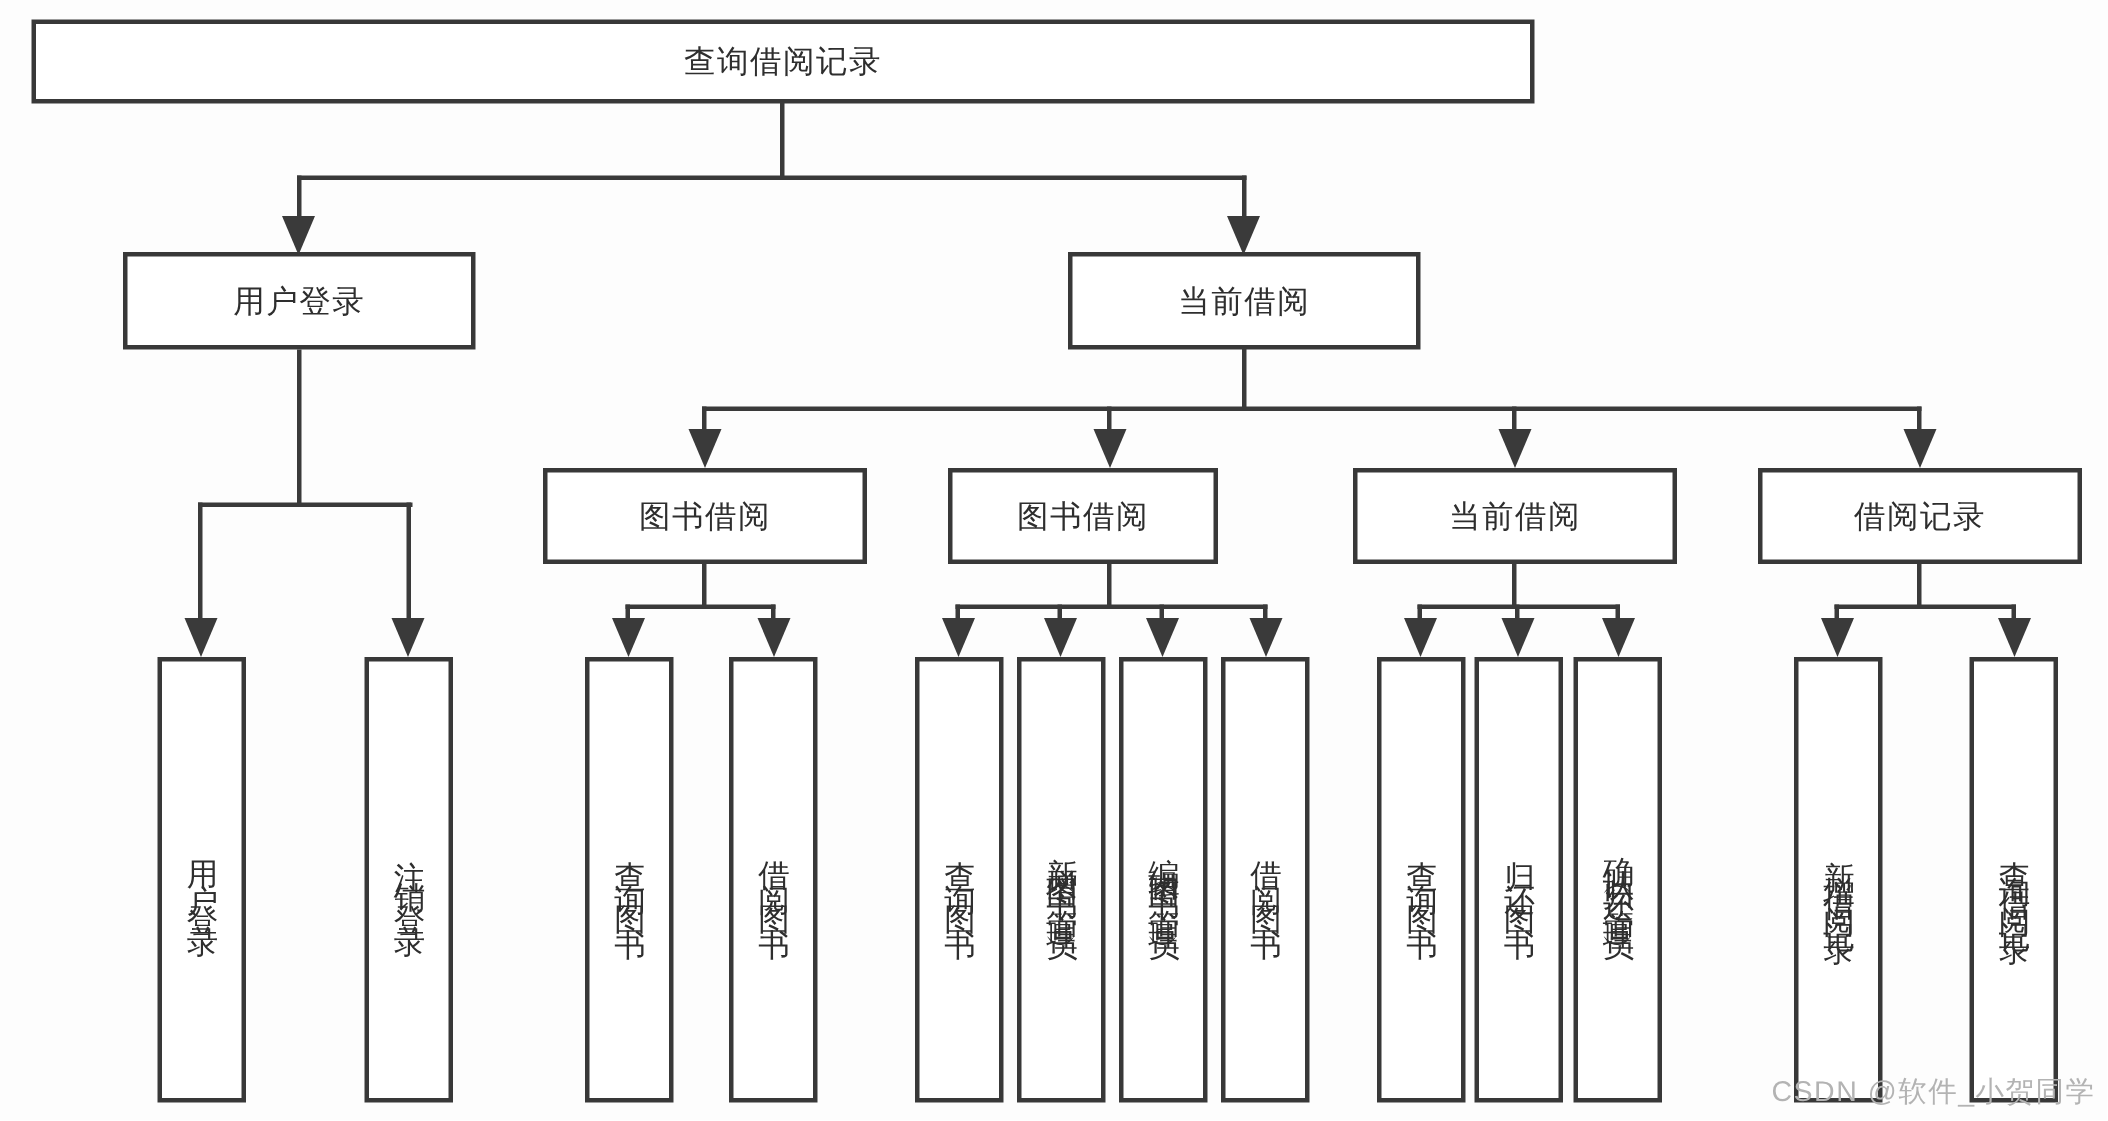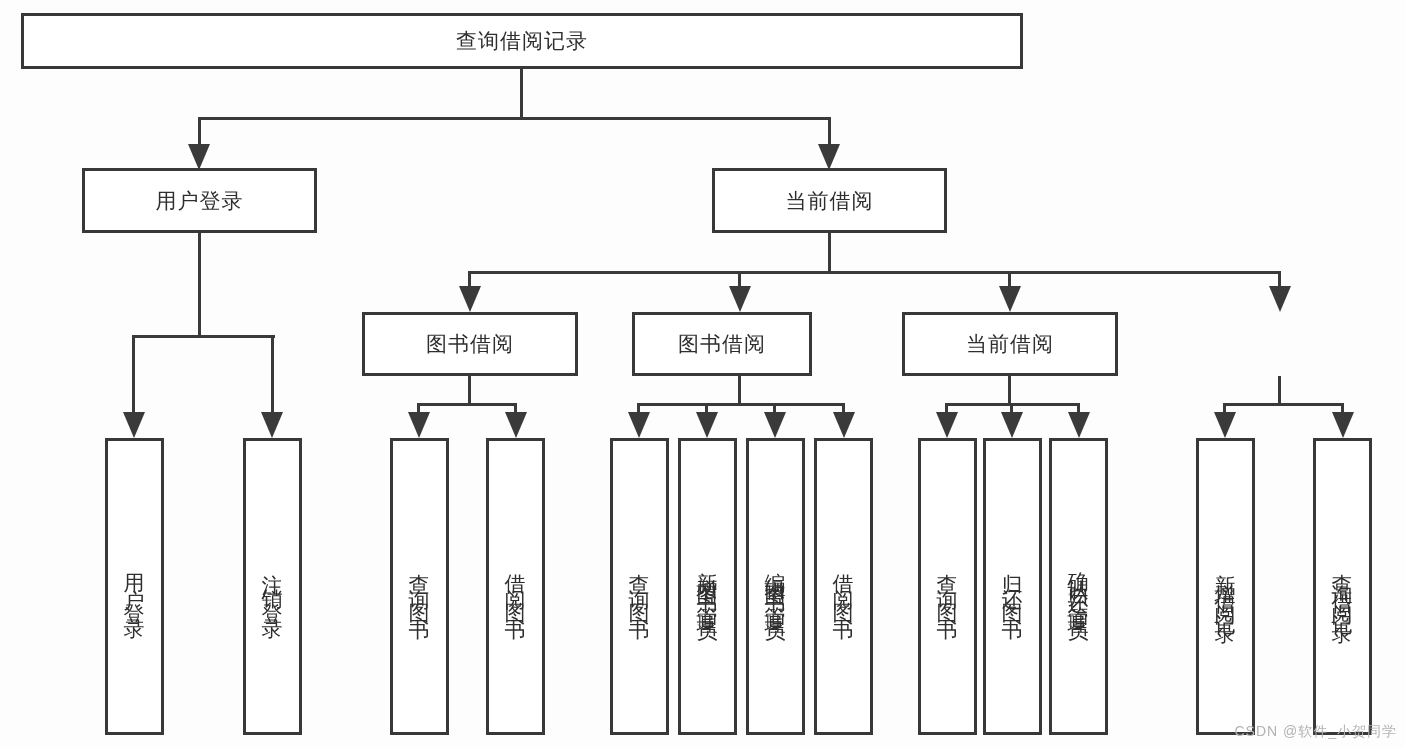--- a/index.html
+++ b/index.html
@@ -47,21 +47,21 @@
   .line{position:absolute;background:#3a3a3a;}
   .arrow{
     position:absolute;width:0;height:0;
     border-left:11px solid transparent;
     border-right:11px solid transparent;
     border-top:26px solid #3a3a3a;
   }
   .watermark{
     position:absolute;
     right:8px;bottom:6px;
-    font-size:14px;
+    font-size:19px;
     color:#b3b3b3;
     letter-spacing:1px;
     white-space:nowrap;
   }
 </style>
 </head>
 <body>
 
 <div id="stage">
 
@@ -77,20 +77,23 @@
   </div>
 
   <div class="box" style="left:362px;top:312px;width:216px;height:64px;">
     <span>图书借阅</span>
   </div>
   <div class="box" style="left:632px;top:312px;width:180px;height:64px;">
     <span>图书借阅</span>
   </div>
   <div class="box" style="left:902px;top:312px;width:216px;height:64px;">
     <span>当前借阅</span>
+  </div>
+  <div class="box" style="left:1172px;top:312px;width:216px;height:64px;">
+    <span>借阅记录</span>
   </div>
 
   <div class="leaf" style="left:105px;">
     <span>用户登录</span>
   </div>
   <div class="leaf" style="left:243px;">
     <span>注销登录</span>
   </div>
 
   <div class="leaf" style="left:390px;">

